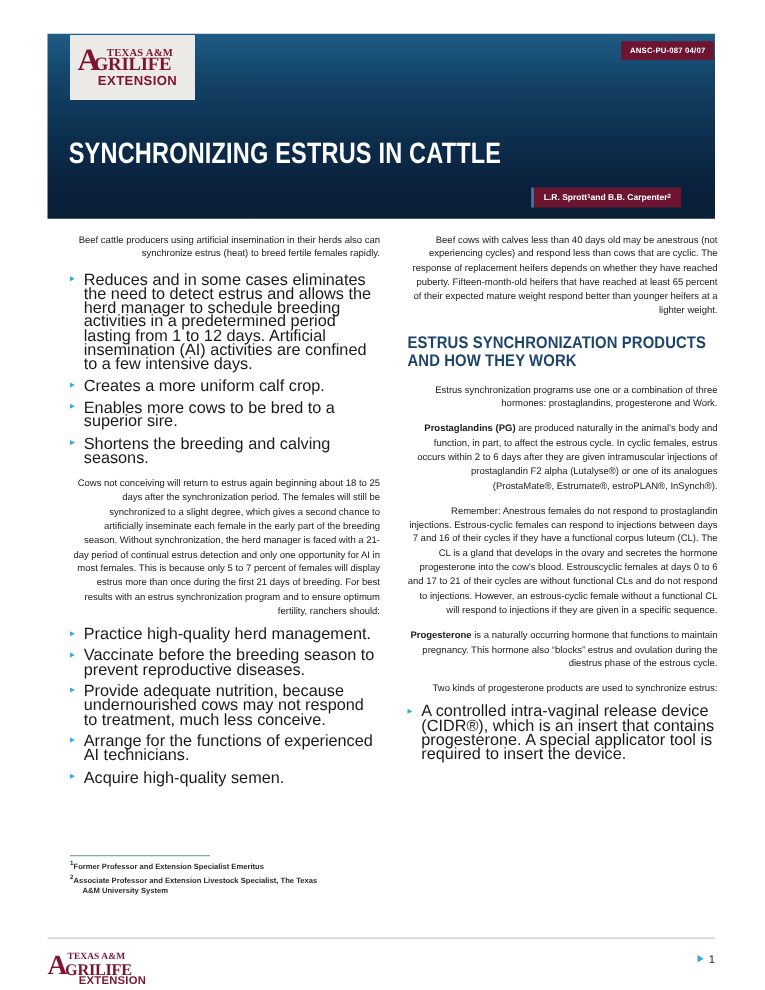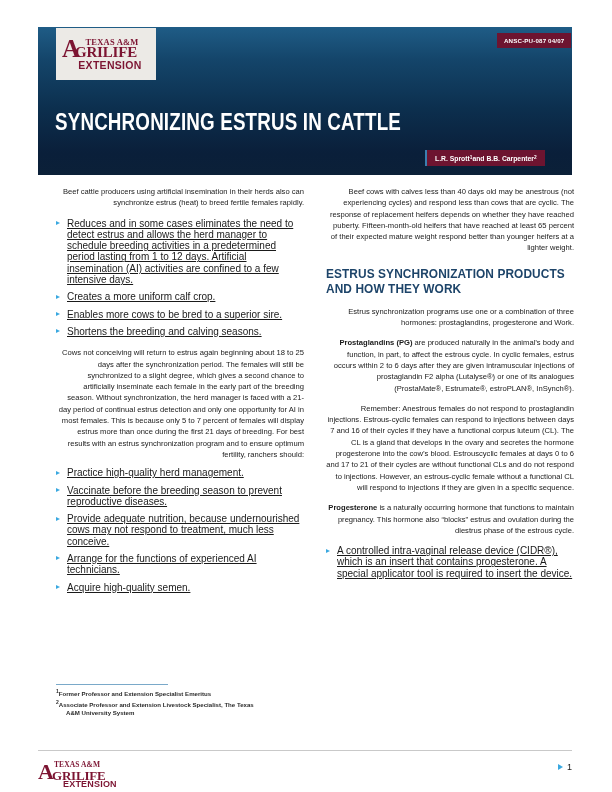--- a/index.html
+++ b/index.html
@@ -169,24 +169,23 @@
 
   ul.bullets {
     list-style: none;
     margin: 0 0 9px 0;
     padding: 0;
   }
   ul.bullets li {
     position: relative;
     padding-left: 11px;
     margin-bottom: 6px;
-    font-size: 10px;
+    font-size: 13px;
     line-height: 11.3px;
     color: #1a1a1a;
-    text-decoration: underline;
   }
   ul.bullets li:last-child { margin-bottom: 0; }
   ul.bullets li .tri {
     position: absolute;
     left: 0;
     top: 3.4px;
     width: 0;
     height: 0;
     border-left: 4px solid #3aa8e0;
     border-top: 2.8px solid transparent;
@@ -342,20 +341,21 @@
     <h2 class="section">Estrus Synchronization Products and How They Work</h2>
 
     <p class="body">Estrus synchronization programs use one or a combination of three hormones: prostaglandins, progesterone and Work.</p>
 
     <p class="body"><strong>Prostaglandins (PG)</strong><span> are produced naturally in the animal’s body and function, in part, to affect the estrous cycle. In cyclic females, estrus occurs within 2 to 6 days after they are given intramuscular injections of prostaglandin F2 alpha (Lutalyse®) or one of its analogues (ProstaMate®, Estrumate®, estroPLAN®, InSynch®).</span></p>
 
     <p class="body">Remember: Anestrous females do not respond to prostaglandin injections. Estrous-cyclic females can respond to injections between days 7 and 16 of their cycles if they have a functional corpus luteum (CL). The CL is a gland that develops in the ovary and secretes the hormone progesterone into the cow’s blood. Estrouscyclic females at days 0 to 6 and 17 to 21 of their cycles are without functional CLs and do not respond to injections. However, an estrous-cyclic female without a functional CL will respond to injections if they are given in a specific sequence.</p>
 
     <p class="body"><strong>Progesterone</strong><span> is a naturally occurring hormone that functions to maintain pregnancy. This hormone also “blocks” estrus and ovulation during the diestrus phase of the estrous cycle.</span></p>
 
+    <p class="body tight">Two kinds of progesterone products are used to synchronize estrus:</p>
 
     <ul class="bullets">
       <li><span class="tri"></span><span>A controlled intra-vaginal release device (CIDR®), which is an insert that contains progesterone. A special applicator tool is required to insert the device.</span></li>
     </ul>
   </div>
 </div>
 
 <div class="footnotes">
   <div class="fn-rule"></div>
   <p class="fn"><sup>1</sup><span>Former Professor and Extension Specialist Emeritus</span></p>

